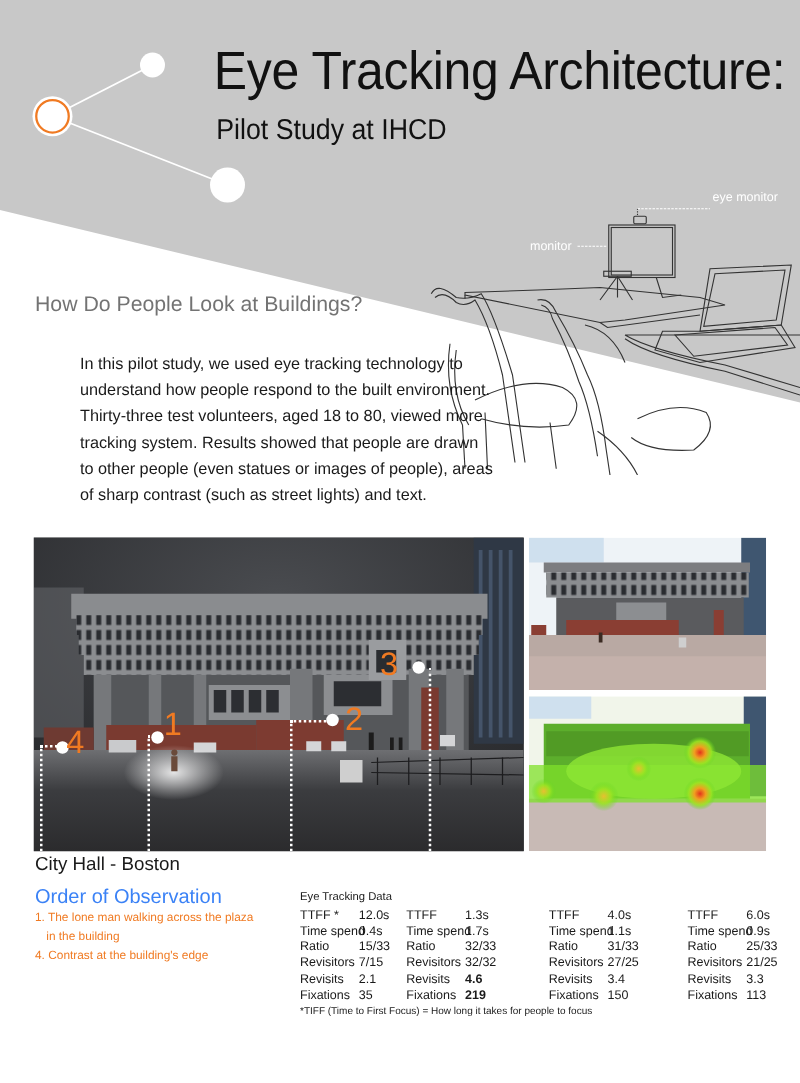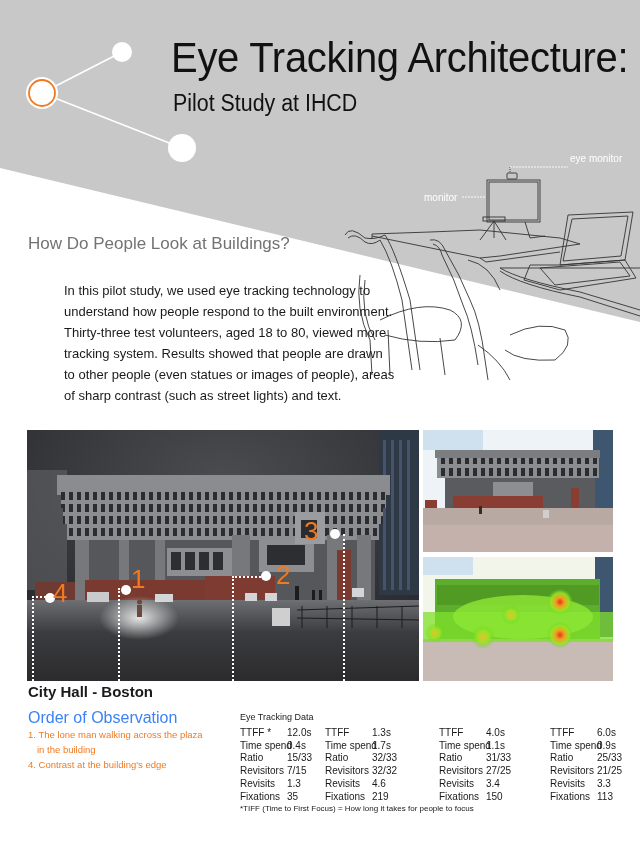--- a/index.html
+++ b/index.html
@@ -22,32 +22,32 @@
 
   .main-photo { position: absolute; left: 27px; top: 430px; width: 392px; height: 251px; overflow: hidden; background: #2d2e30; }
   .side-photo { position: absolute; left: 423px; top: 430px; width: 190px; height: 122px; overflow: hidden; }
   .heat-photo { position: absolute; left: 423px; top: 557px; width: 190px; height: 124px; overflow: hidden; }
 
   .marker-num { position: absolute; font-size: 26px; color: #f07a22; font-weight: normal; line-height: 1; }
   .marker-dot { position: absolute; width: 10px; height: 10px; border-radius: 50%; background: #fff; }
   .dotted-v { position: absolute; width: 0; border-left: 2px dotted #ffffff; }
   .dotted-h { position: absolute; height: 0; border-top: 2px dotted #ffffff; }
 
-  .caption { position: absolute; left: 28px; top: 683px; font-size: 15px; color: #1a1a1a; font-weight: bold; }
+  .caption { position: absolute; left: 28px; top: 683px; font-size: 15px; color: #1a1a1a; }
 
   .order-title { position: absolute; left: 28px; top: 709px; font-size: 16px; color: #3b82f6; }
   .order-list { position: absolute; left: 28px; top: 727px; font-size: 9.5px; line-height: 15px; color: #f07a22; width: 205px; }
   .order-list div { white-space: nowrap; }
 
   .data-title { position: absolute; left: 240px; top: 712px; font-size: 9px; color: #1a1a1a; }
   .data-col { position: absolute; top: 727px; font-size: 10px; line-height: 12.7px; color: #1a1a1a; }
   .data-row { display: flex; white-space: nowrap; }
   .data-row .k { width: 47px; }
   .data-row .v { width: 38px; }
-  .data-row .v.bold { font-weight: normal; }
+  .data-row .v.bold { font-weight: bold; }
   .footnote { position: absolute; left: 240px; top: 804px; font-size: 8px; color: #1a1a1a; white-space: nowrap; }
 </style>
 </head>
 <body>
 
 <svg class="header-bg" viewBox="0 0 640 330" width="640" height="330">
   <polygon points="0,0 640,0 640,322 0,168" fill="#c8c8c8"></polygon>
 </svg>
 
 <svg class="nodes" viewBox="0 0 220 180" width="220" height="180">
@@ -296,21 +296,21 @@
   <div class="data-row">
       <span class="k">Ratio</span>
       <span class="v">15/33</span>
     </div>
   <div class="data-row">
       <span class="k">Revisitors</span>
       <span class="v">7/15</span>
     </div>
   <div class="data-row">
       <span class="k">Revisits</span>
-      <span class="v">1.3</span>
+      <span class="v">2.1</span>
     </div>
   <div class="data-row">
       <span class="k">Fixations</span>
       <span class="v">35</span>
     </div>
 </div>
 
 <div class="data-col" style="left:325px;">
   <div class="data-row">
       <span class="k">TTFF</span>

